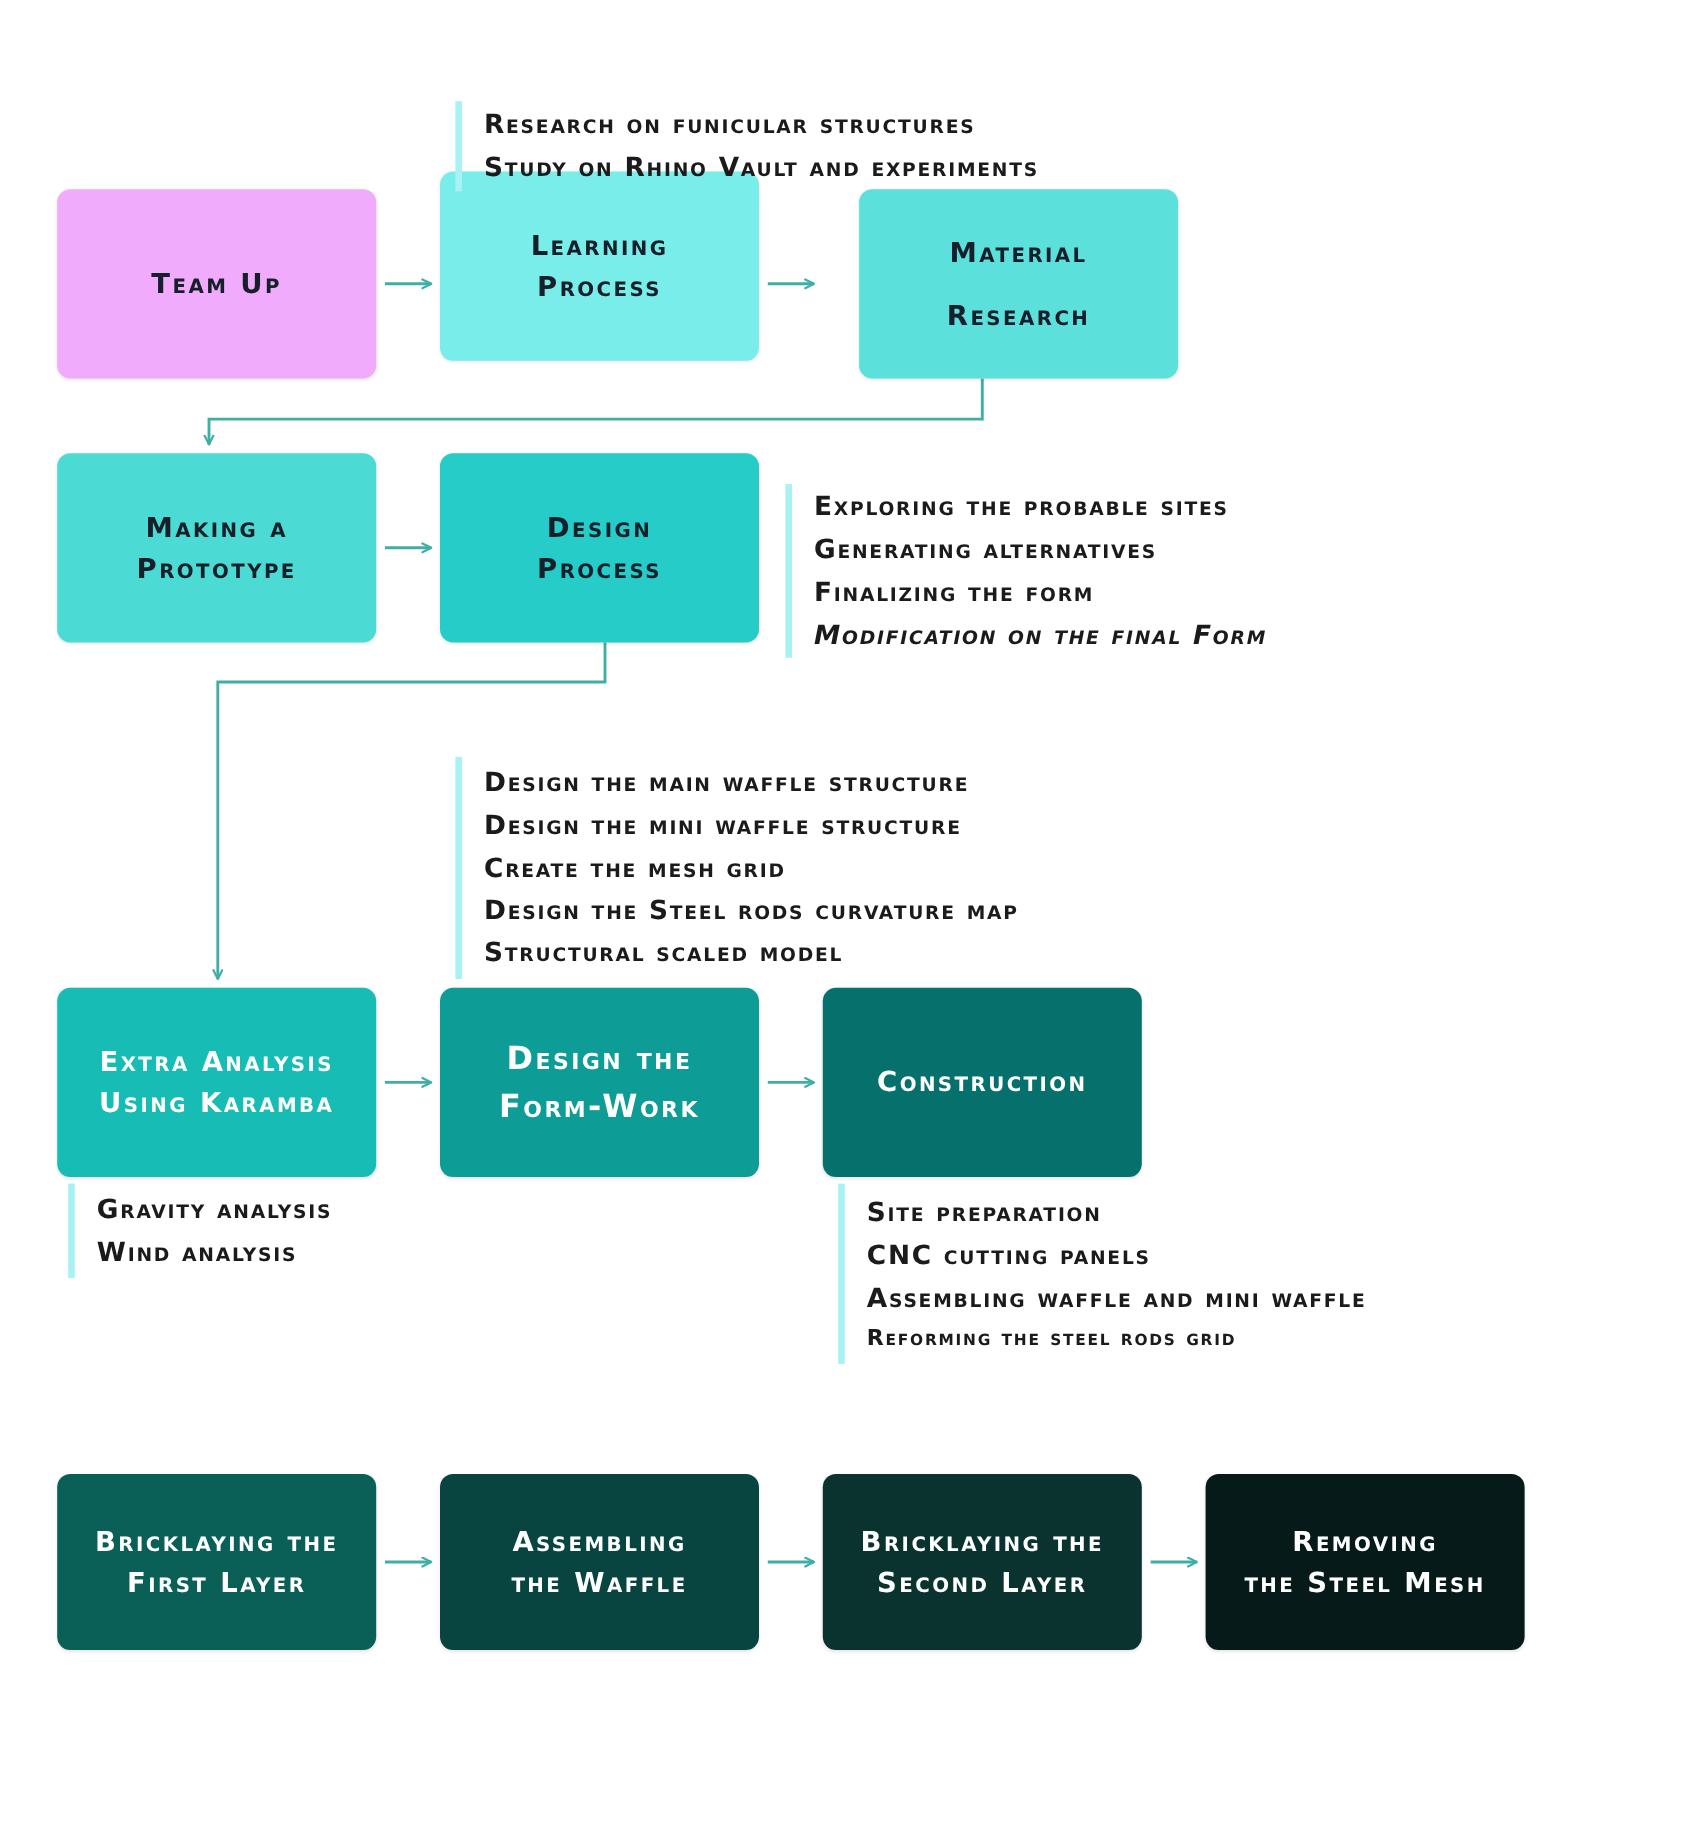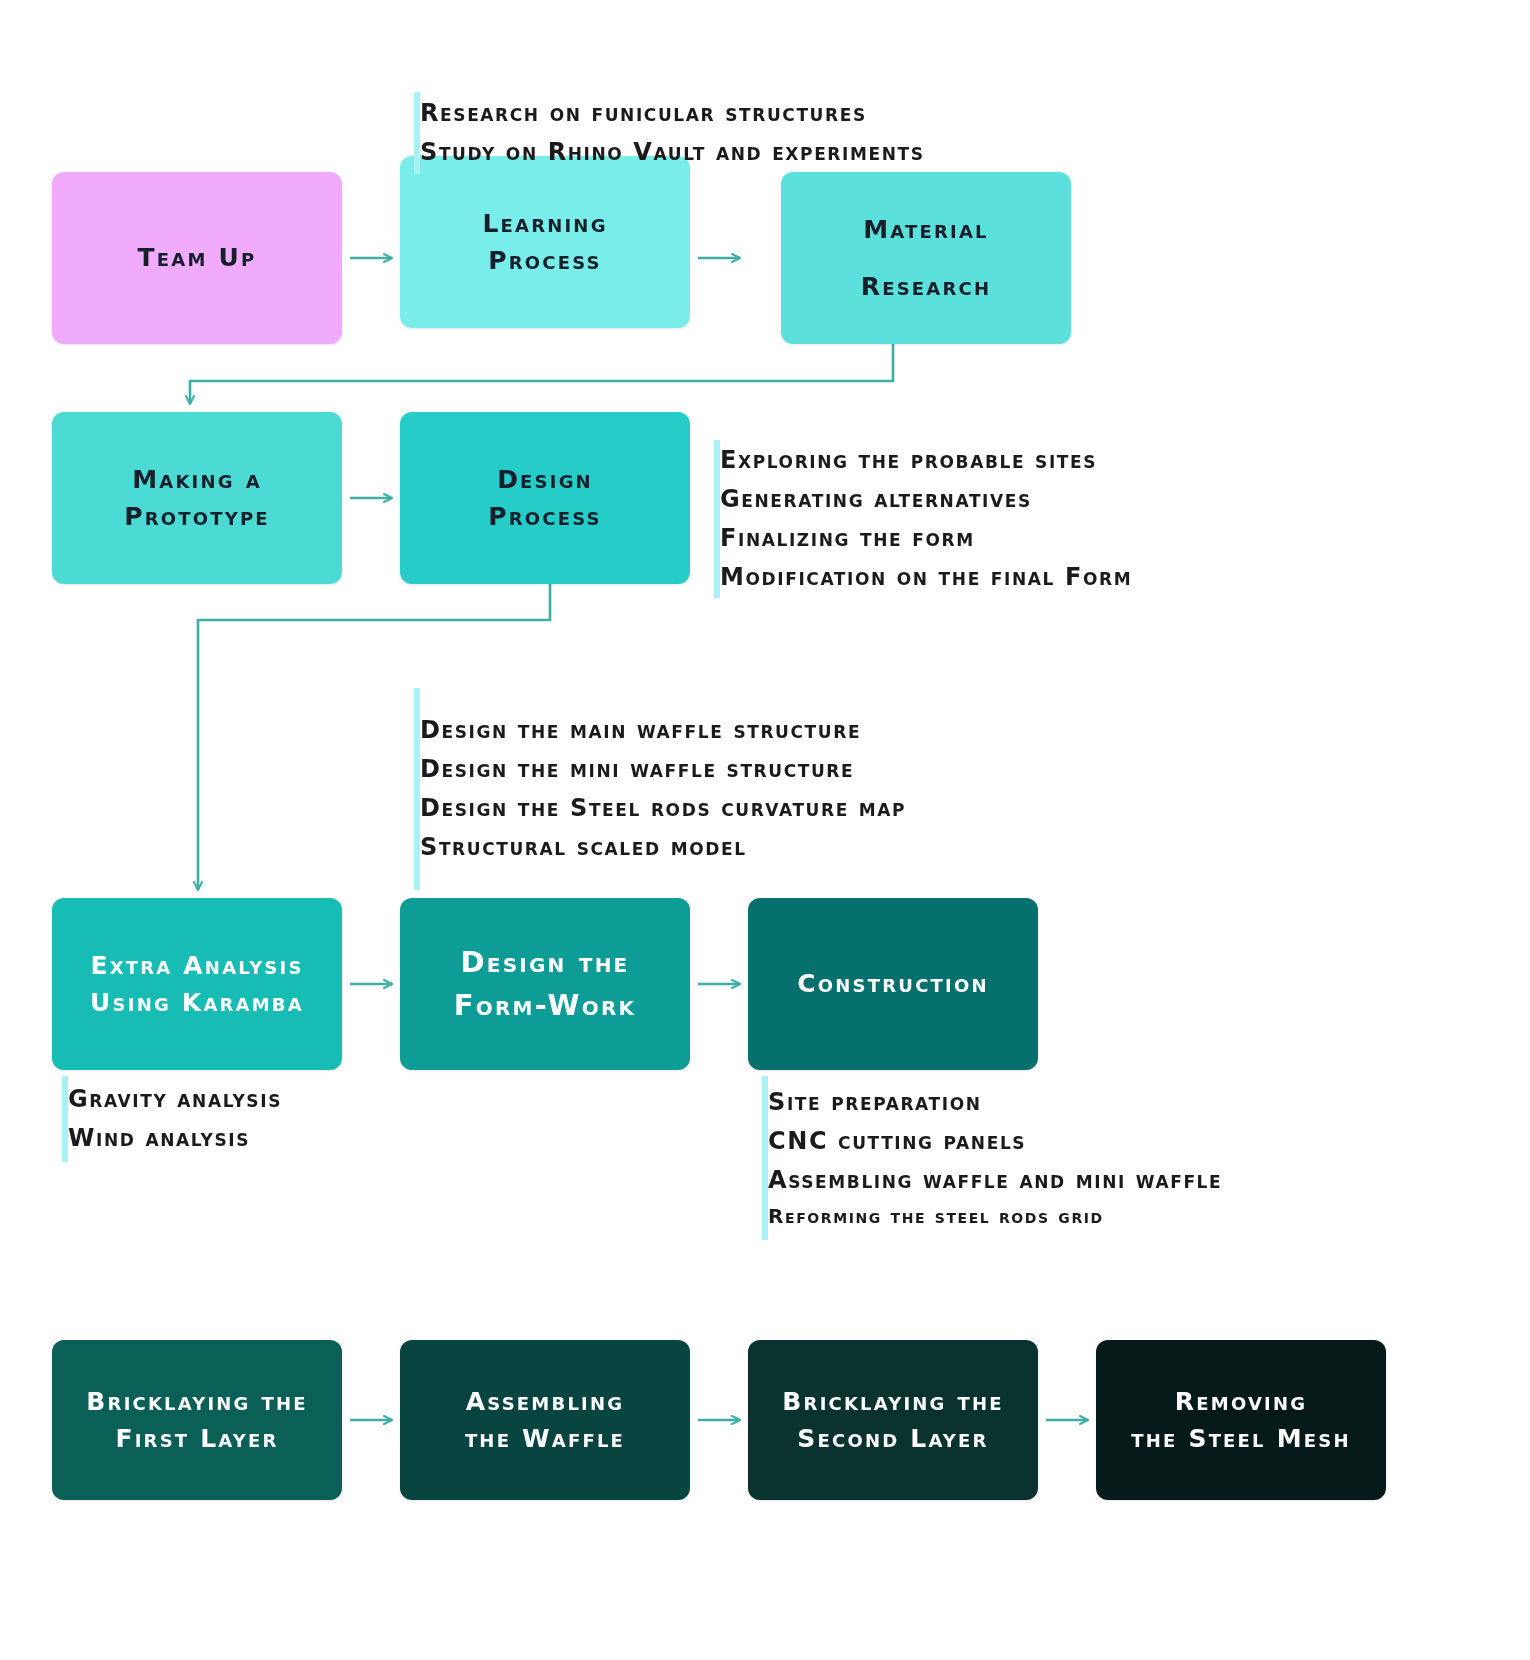--- a/index.html
+++ b/index.html
@@ -34,20 +34,21 @@
   }
   .node .ln { display: block; white-space: nowrap; }
 
   .node.dark  { color: #ffffff; }
   .node.light { color: #17202a; }
 
   
   .listblock {
     position: absolute;
     border-left: 6px solid #A8F2F5;
+    padding-left: 20px;
     display: flex;
     flex-direction: column;
     justify-content: center;
   }
   .listblock .li {
     font-variant: small-caps;
     font-weight: 700;
     color: #1b1b1b;
     letter-spacing: 1.6px;
     white-space: nowrap;
@@ -145,25 +146,26 @@
 
   <div id="list-layer">
       <div class="listblock" style="left: 414px; top: 92px; height: 82px; border-left-color: rgb(168, 242, 245);">
         <div class="li" style="font-size: 24px;">Research on funicular structures</div>
         <div class="li" style="font-size: 24px;">Study on Rhino Vault and experiments</div>
       </div>
       <div class="listblock" style="left: 714px; top: 440px; height: 158px; border-left-color: rgb(168, 242, 245);">
         <div class="li" style="font-size: 24px;">Exploring the probable sites</div>
         <div class="li" style="font-size: 24px;">Generating alternatives</div>
         <div class="li" style="font-size: 24px;">Finalizing the form</div>
-        <div class="li" style="font-size: 24px;">Modification on the final Form</div>
+        <div class="li" style="font-size: 24px; font-style: italic;">Modification on the final Form</div>
       </div>
       <div class="listblock" style="left: 414px; top: 688px; height: 202px; border-left-color: rgb(168, 242, 245);">
         <div class="li" style="font-size: 24px;">Design the main waffle structure</div>
         <div class="li" style="font-size: 24px;">Design the mini waffle structure</div>
+        <div class="li" style="font-size: 24px;">Create the mesh grid</div>
         <div class="li" style="font-size: 24px;">Design the Steel rods curvature map</div>
         <div class="li" style="font-size: 24px;">Structural scaled model</div>
       </div>
       <div class="listblock" style="left: 62px; top: 1076px; height: 86px; border-left-color: rgb(168, 242, 245);">
         <div class="li" style="font-size: 24px;">Gravity analysis</div>
         <div class="li" style="font-size: 24px;">Wind analysis</div>
       </div>
       <div class="listblock" style="left: 762px; top: 1076px; height: 164px; border-left-color: rgb(168, 242, 245);">
         <div class="li" style="font-size: 24px;">Site preparation</div>
         <div class="li" style="font-size: 24px;">CNC cutting panels</div>

